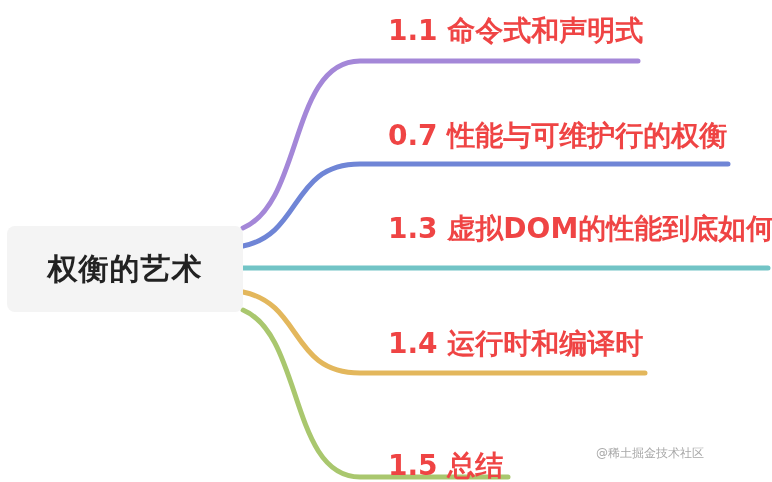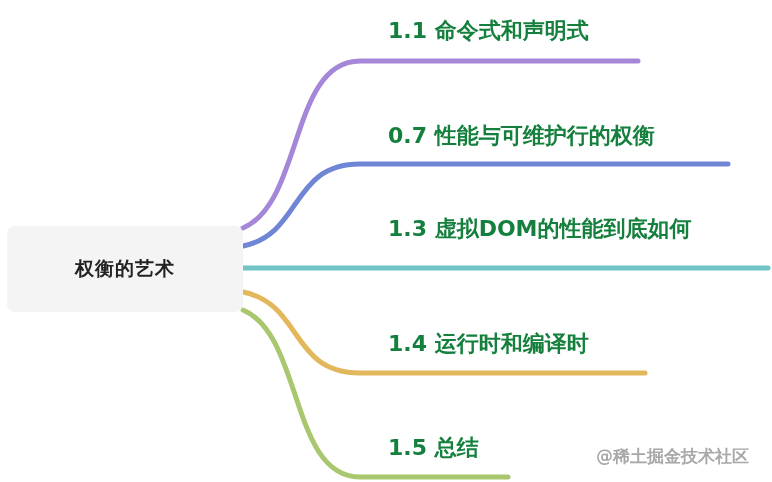--- a/index.html
+++ b/index.html
@@ -3,30 +3,29 @@
 <meta charset="utf-8">
 <style>
   html, body { margin: 0; padding: 0; background: #ffffff; }
   body { width: 772px; height: 482px; position: relative; overflow: hidden;
          font-family: "DejaVu Sans", "Liberation Sans", sans-serif; }
   #canvas { position: absolute; left: 0; top: 0; width: 772px; height: 482px; }
   .root-node {
     position: absolute; left: 7px; top: 226px; width: 236px; height: 86px;
     background: #f4f4f4; border-radius: 8px;
     display: flex; align-items: center; justify-content: center;
-    font-size: 19px; font-weight: bold; color: #222; letter-spacing: 1px;
+    font-size: 30px; font-weight: bold; color: #222; letter-spacing: 1px;
   }
   .branch-label {
-    position: absolute; font-size: 22px; font-weight: bold; color: #15803d;
+    position: absolute; font-size: 28px; font-weight: bold; color: #ef4444;
     white-space: nowrap; line-height: 30px;
   }
   .watermark {
-    position: absolute; left: 596px; top: 445px; font-size: 17px; color: #a8a8a8;
+    position: absolute; left: 596px; top: 445px; font-size: 12px; color: #a8a8a8;
     white-space: nowrap;
-    font-weight: bold;
   }
 </style>
 </head>
 <body>
 
 <svg id="canvas" width="772" height="482" viewBox="0 0 772 482">
     <path d="M 243 228 C 303 202.95, 290 61, 360 61 L 638 61" fill="none" stroke="#a487d8" stroke-width="5" stroke-linecap="round"></path>
     <path d="M 243 246 C 303 233.7, 290 164, 360 164 L 728 164" fill="none" stroke="#6f85d6" stroke-width="5" stroke-linecap="round"></path>
     <path d="M 243 268 L 768 268" fill="none" stroke="#72c4c6" stroke-width="5" stroke-linecap="round"></path>
     <path d="M 243 292 C 303 304.15, 290 373, 360 373 L 645 373" fill="none" stroke="#e3b75c" stroke-width="5" stroke-linecap="round"></path>
@@ -34,15 +33,15 @@
   </svg>
 
 <div class="root-node">
   <span>权衡的艺术</span>
 </div>
 
 <div class="branch-label" style="left:388px; top:16px;">1.1 命令式和声明式</div>
 <div class="branch-label" style="left:388px; top:121px;">0.7 性能与可维护行的权衡</div>
 <div class="branch-label" style="left:388px; top:214px;">1.3 虚拟DOM的性能到底如何</div>
 <div class="branch-label" style="left:388px; top:329px;">1.4 运行时和编译时</div>
-<div class="branch-label" style="left:388px; top:433px;">1.5 总结</div>
+<div class="branch-label" style="left:388px; top:451px;">1.5 总结</div>
 
 <div class="watermark">@稀土掘金技术社区</div>
 
 </body></html>

